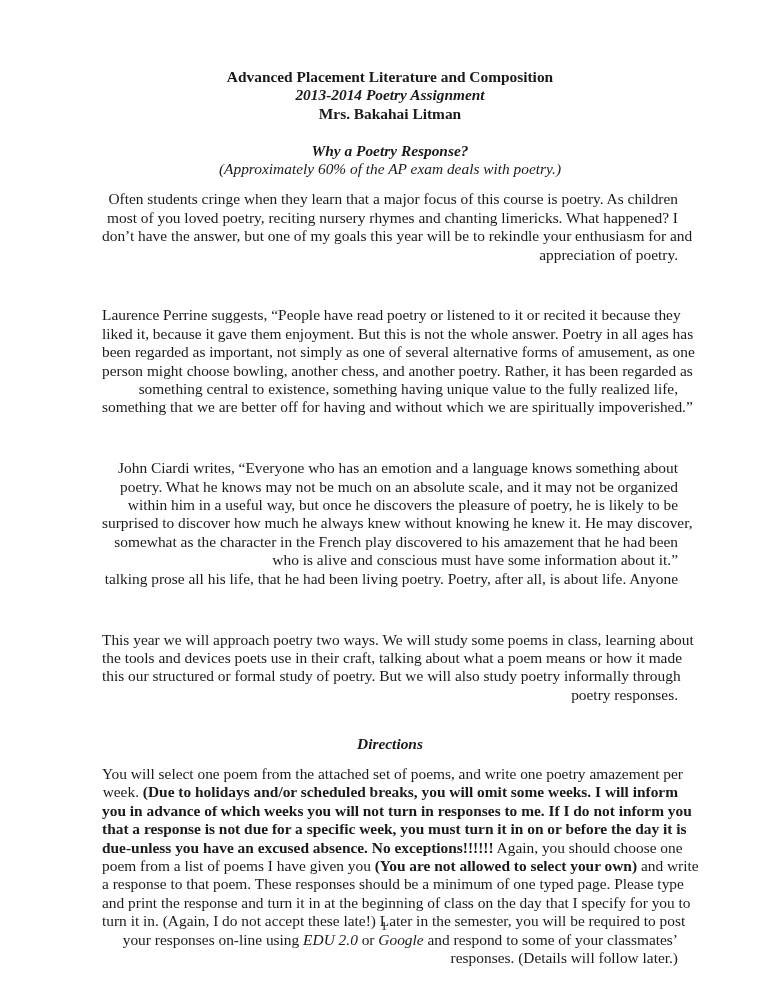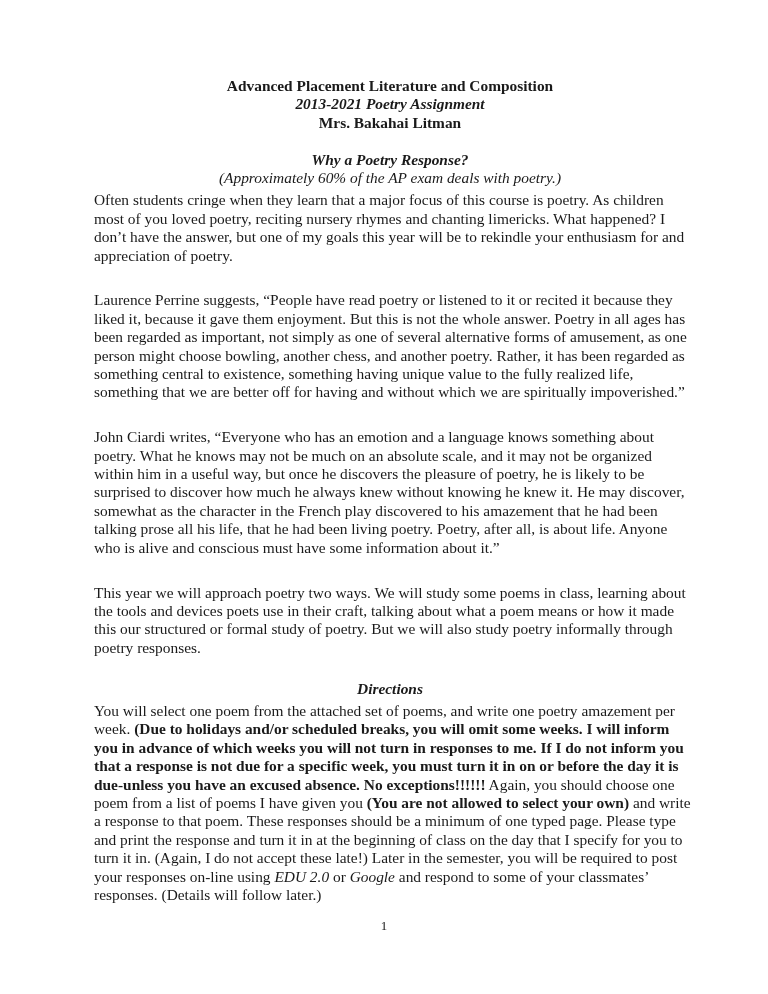--- a/index.html
+++ b/index.html
@@ -11,50 +11,50 @@
       width: 768px;
       height: 994px;
       position: relative;
       overflow: hidden;
       font-family: "Liberation Serif", "DejaVu Serif", serif;
       color: #1a1a1a;
     }
     .page {
       position: absolute;
       left: 90px;
-      top: 77px;
+      top: 68px;
       width: 600px;
       font-size: 15.4px;
       line-height: 18.4px;
     }
     .center { text-align: center; }
     .bold { font-weight: bold; }
     .ital { font-style: italic; }
     .line { display: block; white-space: nowrap; }
     .blank { height: 18.4px; }
-    .para { margin: 4px; }
+    .para { margin: 12px; text-align: right; }
     .gap { height: 18.4px; }
     .u { }
     .page-number {
       position: absolute;
       left: 0;
       width: 768px;
       top: 918px;
       text-align: center;
       font-size: 13px;
       font-family: "Liberation Serif", "DejaVu Serif", serif;
     }
   </style>
 </head>
 <body>
 
 <div class="page">
 
   <div class="center bold line">Advanced Placement Literature and Composition</div>
-  <div class="center bold ital line">2013-2021 Poetry Assignment</div>
+  <div class="center bold ital line">2013-2014 Poetry Assignment</div>
   <div class="center bold line">Mrs. Bakahai Litman</div>
   <div class="blank"></div>
 
   <div class="center bold ital line">Why a Poetry Response?</div>
   <div class="center ital line">(Approximately 60% of the AP exam deals with poetry.)</div>
 
   <div class="para">
     <span class="line">Often students cringe when they learn that a major focus of this course is poetry.  As children</span>
     <span class="line">most of you loved poetry, reciting nursery rhymes and chanting limericks.  What happened?  I</span>
     <span class="line">don’t have the answer, but one of my goals this year will be to rekindle your enthusiasm for and</span>
@@ -71,22 +71,22 @@
     <span class="line">something that we are better off for having and without which we are spiritually impoverished.”</span>
   </div>
   <div class="gap"></div>
 
   <div class="para">
     <span class="line">John Ciardi writes, “Everyone who has an emotion and a language knows something about</span>
     <span class="line">poetry.  What he knows may not be much on an absolute scale, and it may not be organized</span>
     <span class="line">within him in a useful way, but once he discovers the pleasure of poetry, he is likely to be</span>
     <span class="line">surprised to discover how much he always knew without knowing he knew it.  He may discover,</span>
     <span class="line">somewhat as the character in the French play discovered to his amazement that he had been</span>
+    <span class="line">who is alive and conscious must have some information about it.”</span>
     <span class="line">talking prose all his life, that he had been living poetry.  Poetry, after all, is about life.  Anyone</span>
-    <span class="line">who is alive and conscious must have some information about it.”</span>
   </div>
   <div class="gap"></div>
 
   <div class="para">
     <span class="line">This year we will approach poetry two ways.  We will study some poems in class, learning about</span>
     <span class="line">the tools and devices poets use in their craft, talking about what a poem means or how it made</span>
     <span class="line">this our structured or formal study of poetry.  But we will also study poetry informally through</span>
     <span class="line">poetry responses.</span>
   </div>
   <div class="gap"></div>

